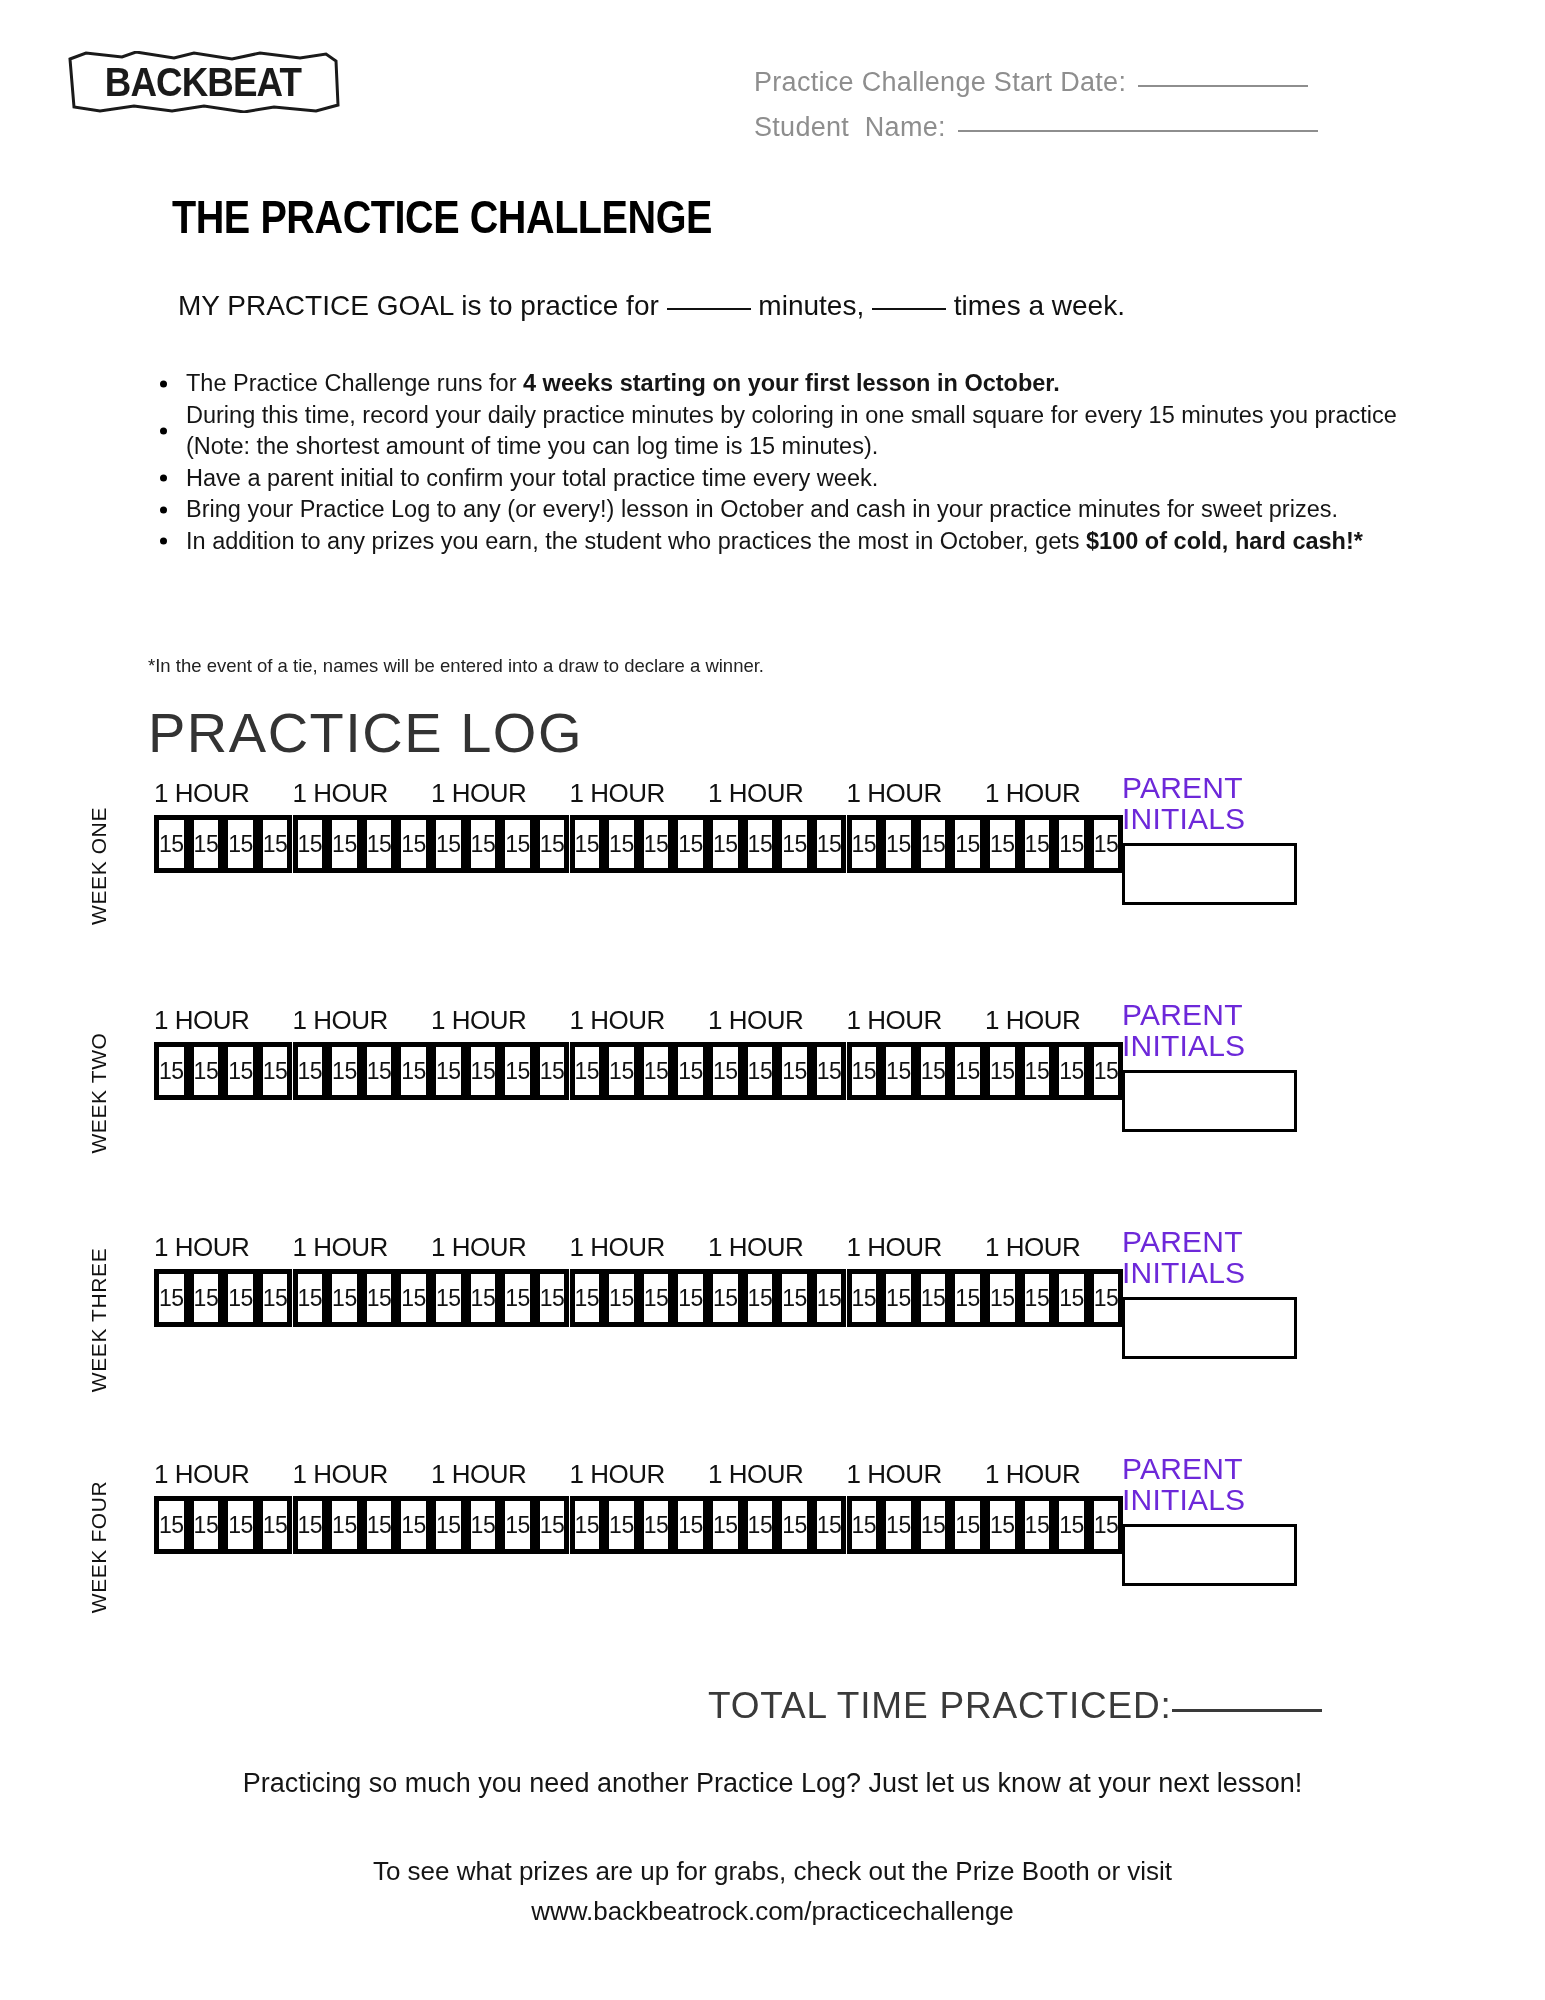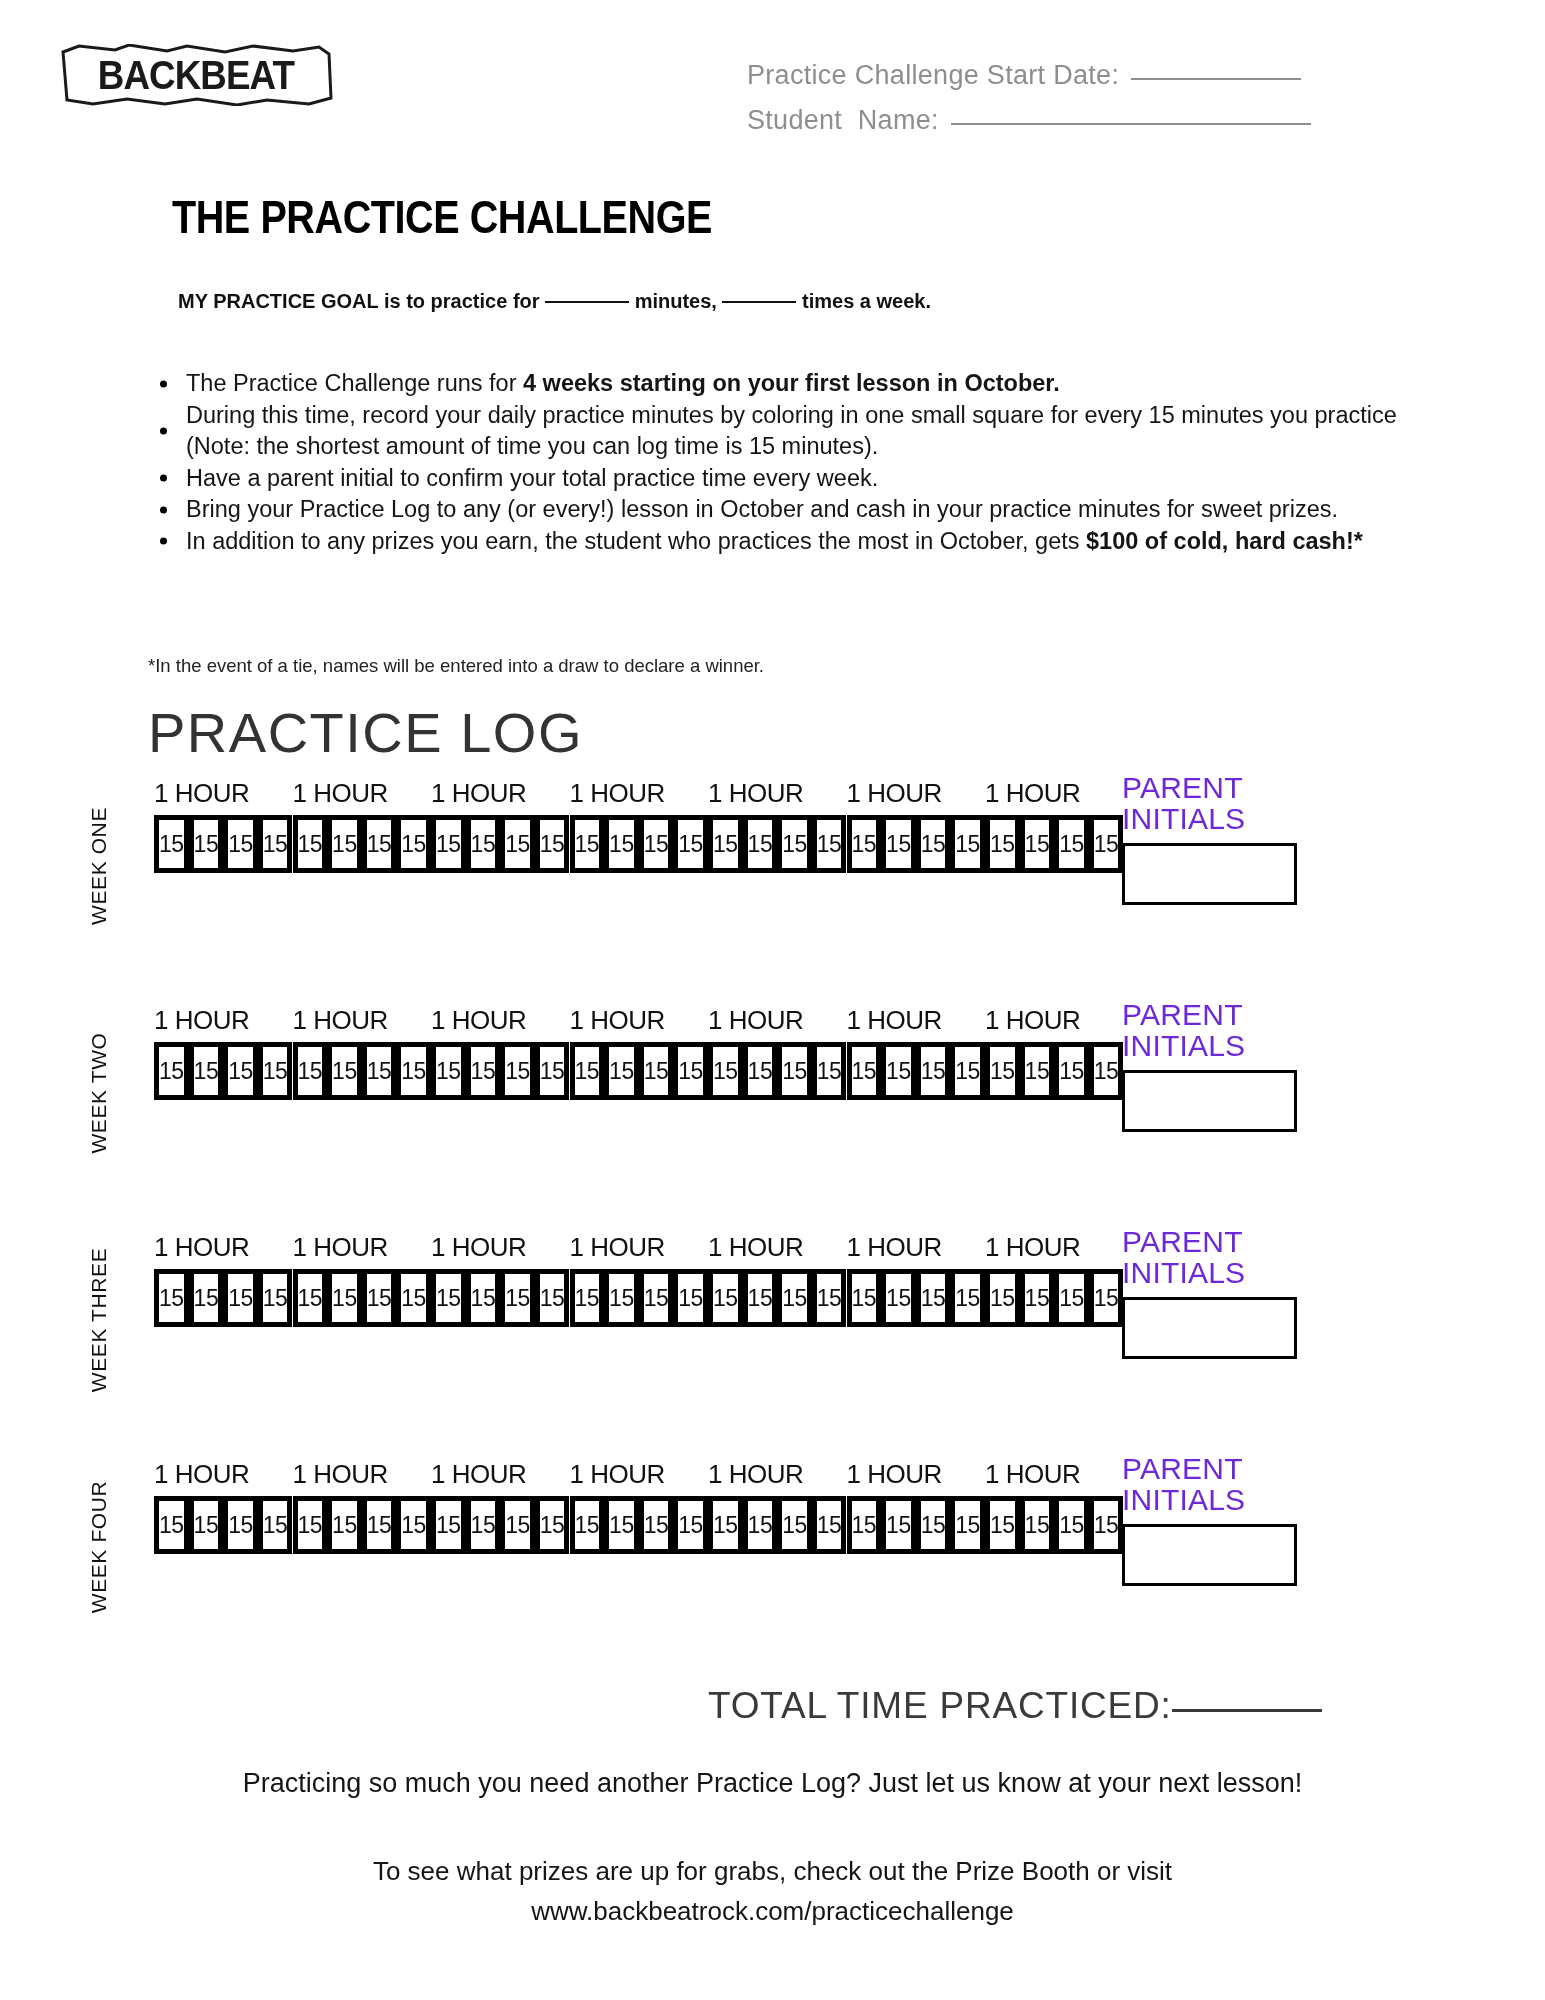--- a/index.html
+++ b/index.html
@@ -8,21 +8,21 @@
     height: 2000px;
     background: #ffffff;
     font-family: "Liberation Sans", sans-serif;
     color: #1a1a1a;
     overflow: hidden;
   }
   .page {
     position: relative;
     width: 1545px;
     height: 2000px;
-    padding: 2px;
+    padding: 9px;
     border-radius: 15px;
   }
 
   
   .header {
     position: relative;
     height: 150px;
   }
   .logo {
     position: absolute;
@@ -70,22 +70,22 @@
     transform: scaleX(0.86);
     transform-origin: left center;
     color: #000;
   }
 
   
   .goal {
     position: absolute;
     left: 178px;
     top: 290px;
-    font-size: 20px;
-    font-weight: 700;
+    font-size: 28px;
+    font-weight: 400;
     color: #111;
     white-space: pre;
   }
   .goal .u {
     display: inline-block;
     border-bottom: 2.5px solid #111;
     position: relative;
     top: -5px;
   }
   .u-min { width: 84px; }

